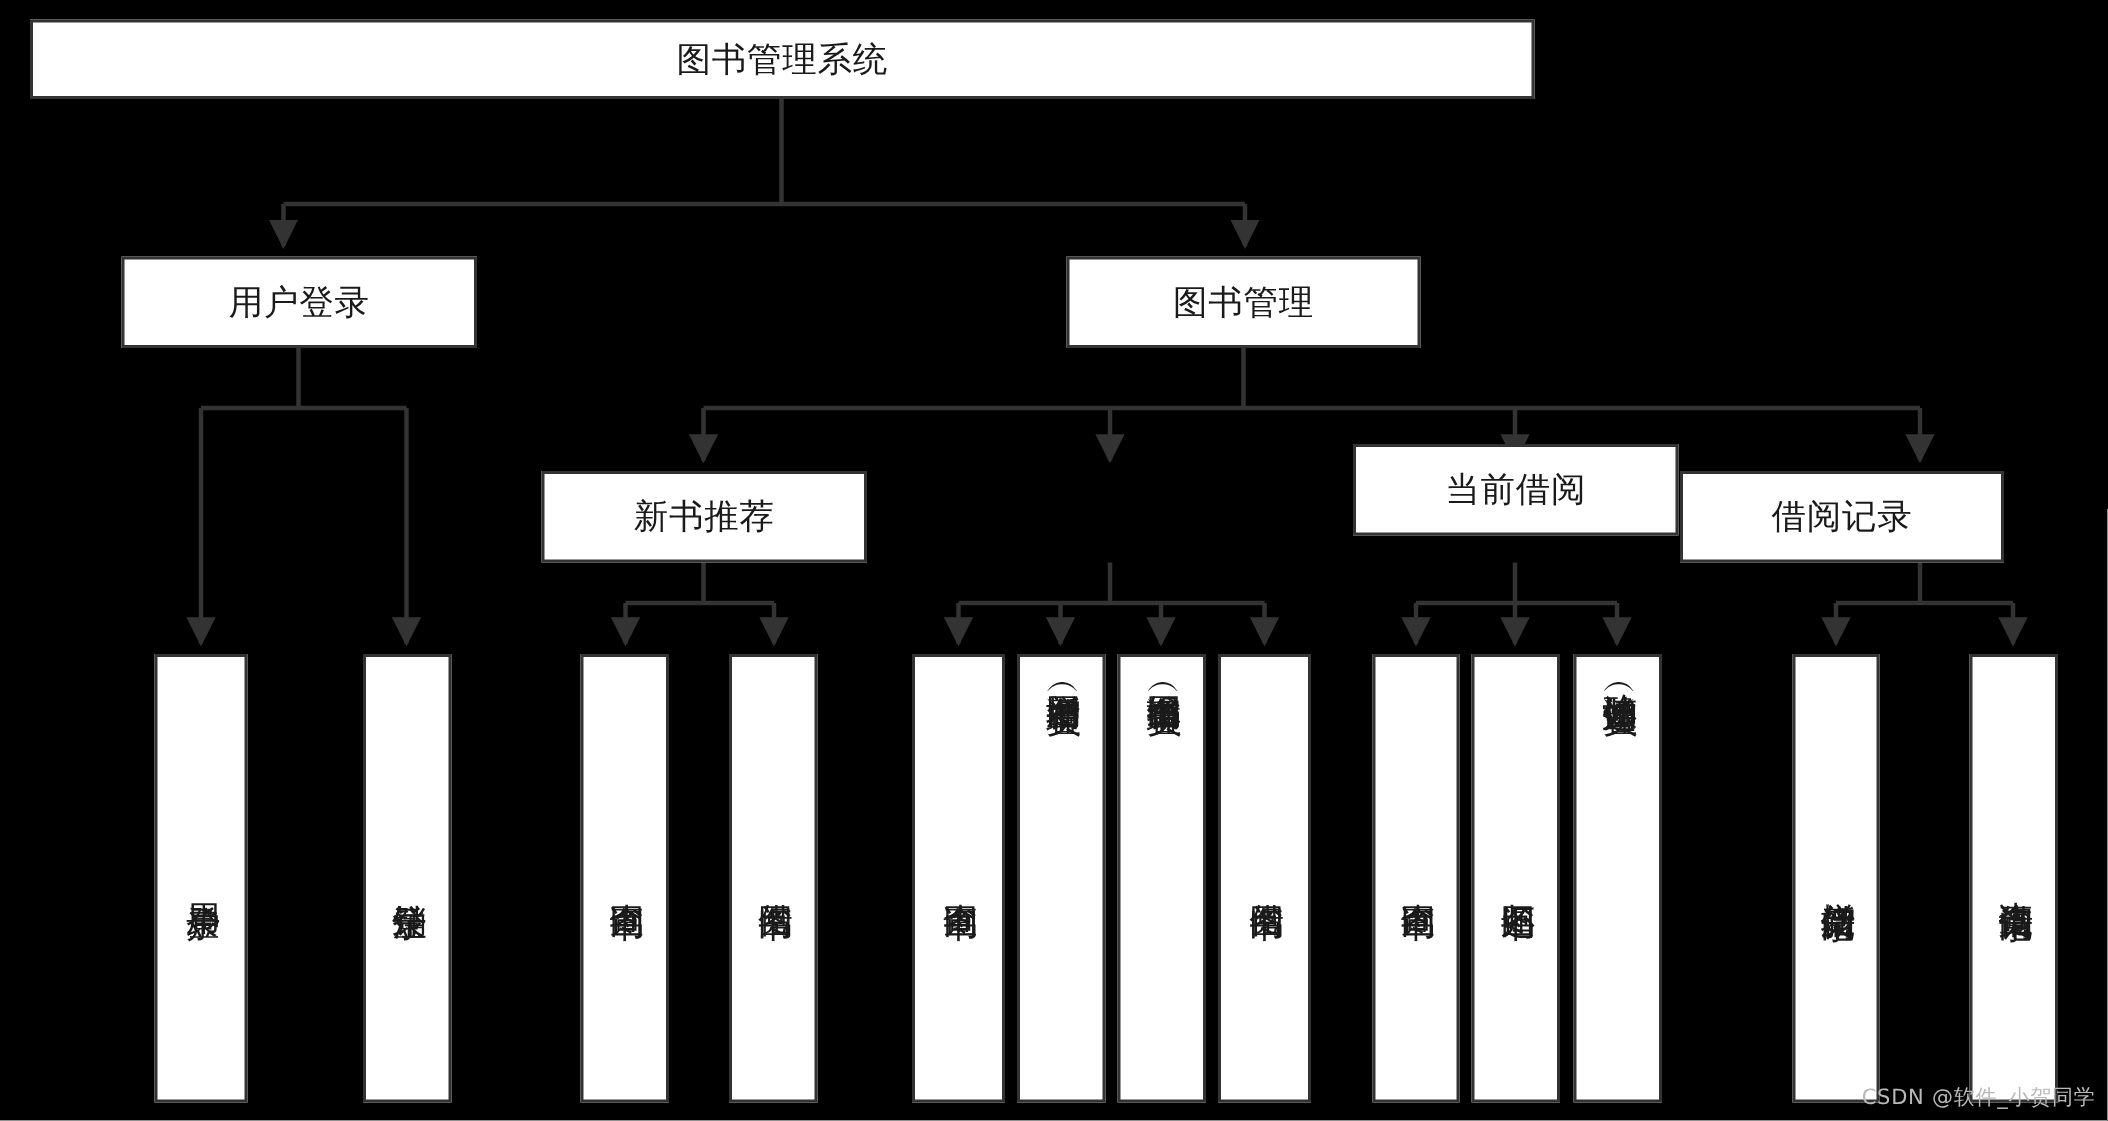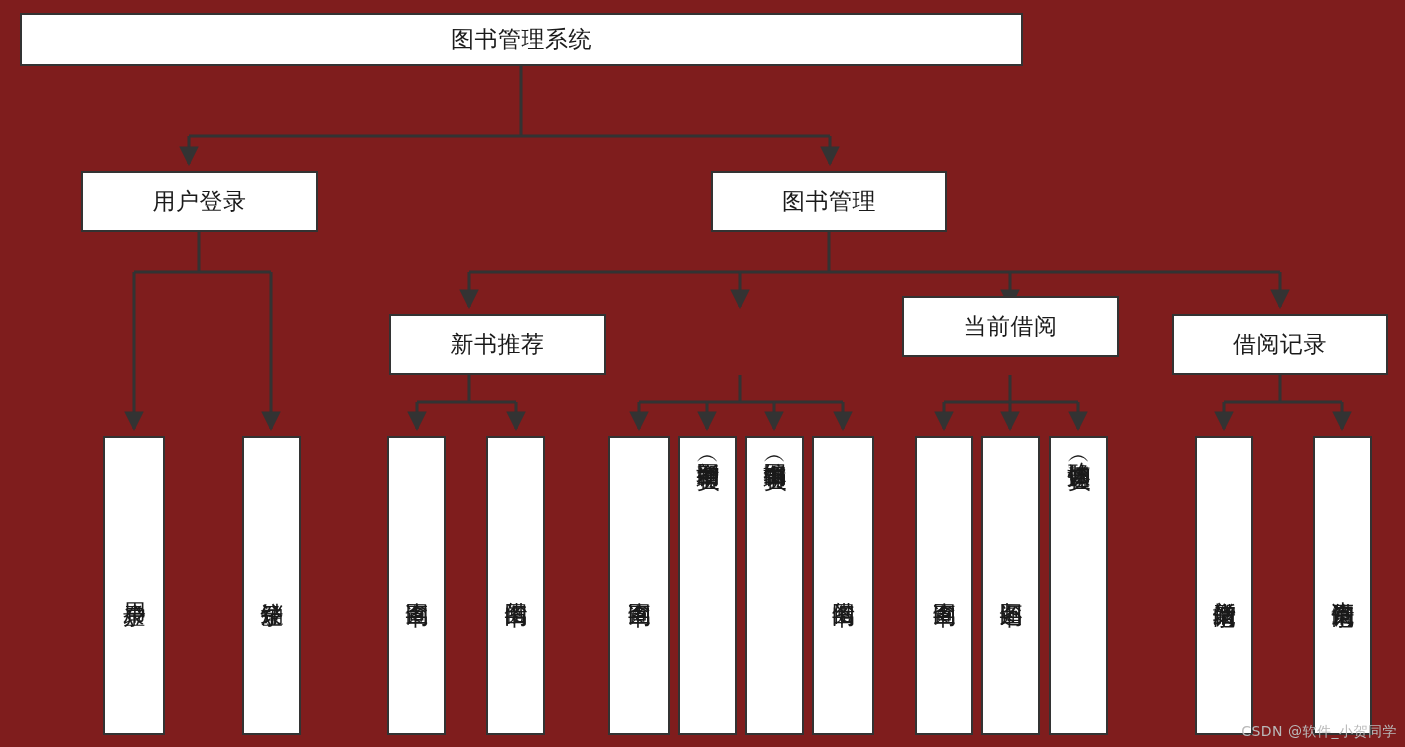--- a/index.html
+++ b/index.html
@@ -7,21 +7,21 @@
     padding: 0;
     background: #ffffff;
   }
   body {
     font-family: "DejaVu Sans", "Liberation Sans", sans-serif;
   }
   #canvas {
     position: relative;
     width: 1405px;
     height: 747px;
-    background: #7f1d1d;
+    background: #000000;
     overflow: hidden;
   }
   #edges {
     position: absolute;
     left: 0;
     top: 0;
     width: 1405px;
     height: 747px;
     pointer-events: none;
   }
@@ -125,27 +125,27 @@
     <span>图书管理系统</span>
   </div>
 
   <div class="node h" style="left:81px; top:171px; width:237px; height:61px;">
     <span>用户登录</span>
   </div>
   <div class="node h" style="left:711px; top:171px; width:236px; height:61px;justify-content:center;">
     <span>图书管理</span>
   </div>
 
-  <div class="node h" style="left:361px; top:314px; width:217px; height:61px;margin-left:28px;">
+  <div class="node h" style="left:361px; top:314px; width:217px; height:61px;">
     <span>新书推荐</span>
   </div>
   <div class="node h" style="left:902px; top:296px; width:217px; height:61px;">
     <span>当前借阅</span>
   </div>
-  <div class="node h" style="left:1172px; top:314px; width:216px; height:61px;">
+  <div class="node h" style="left:1120px; top:314px; width:216px; height:61px;">
     <span>借阅记录</span>
   </div>
 
   <div class="node v center" style="left:103px; top:436px; width:62px; height:299px;">
     <span class="vtext">用户登录</span>
   </div>
   <div class="node v center" style="left:242px; top:436px; width:59px; height:299px;">
     <span class="vtext">注销登录</span>
   </div>
 

